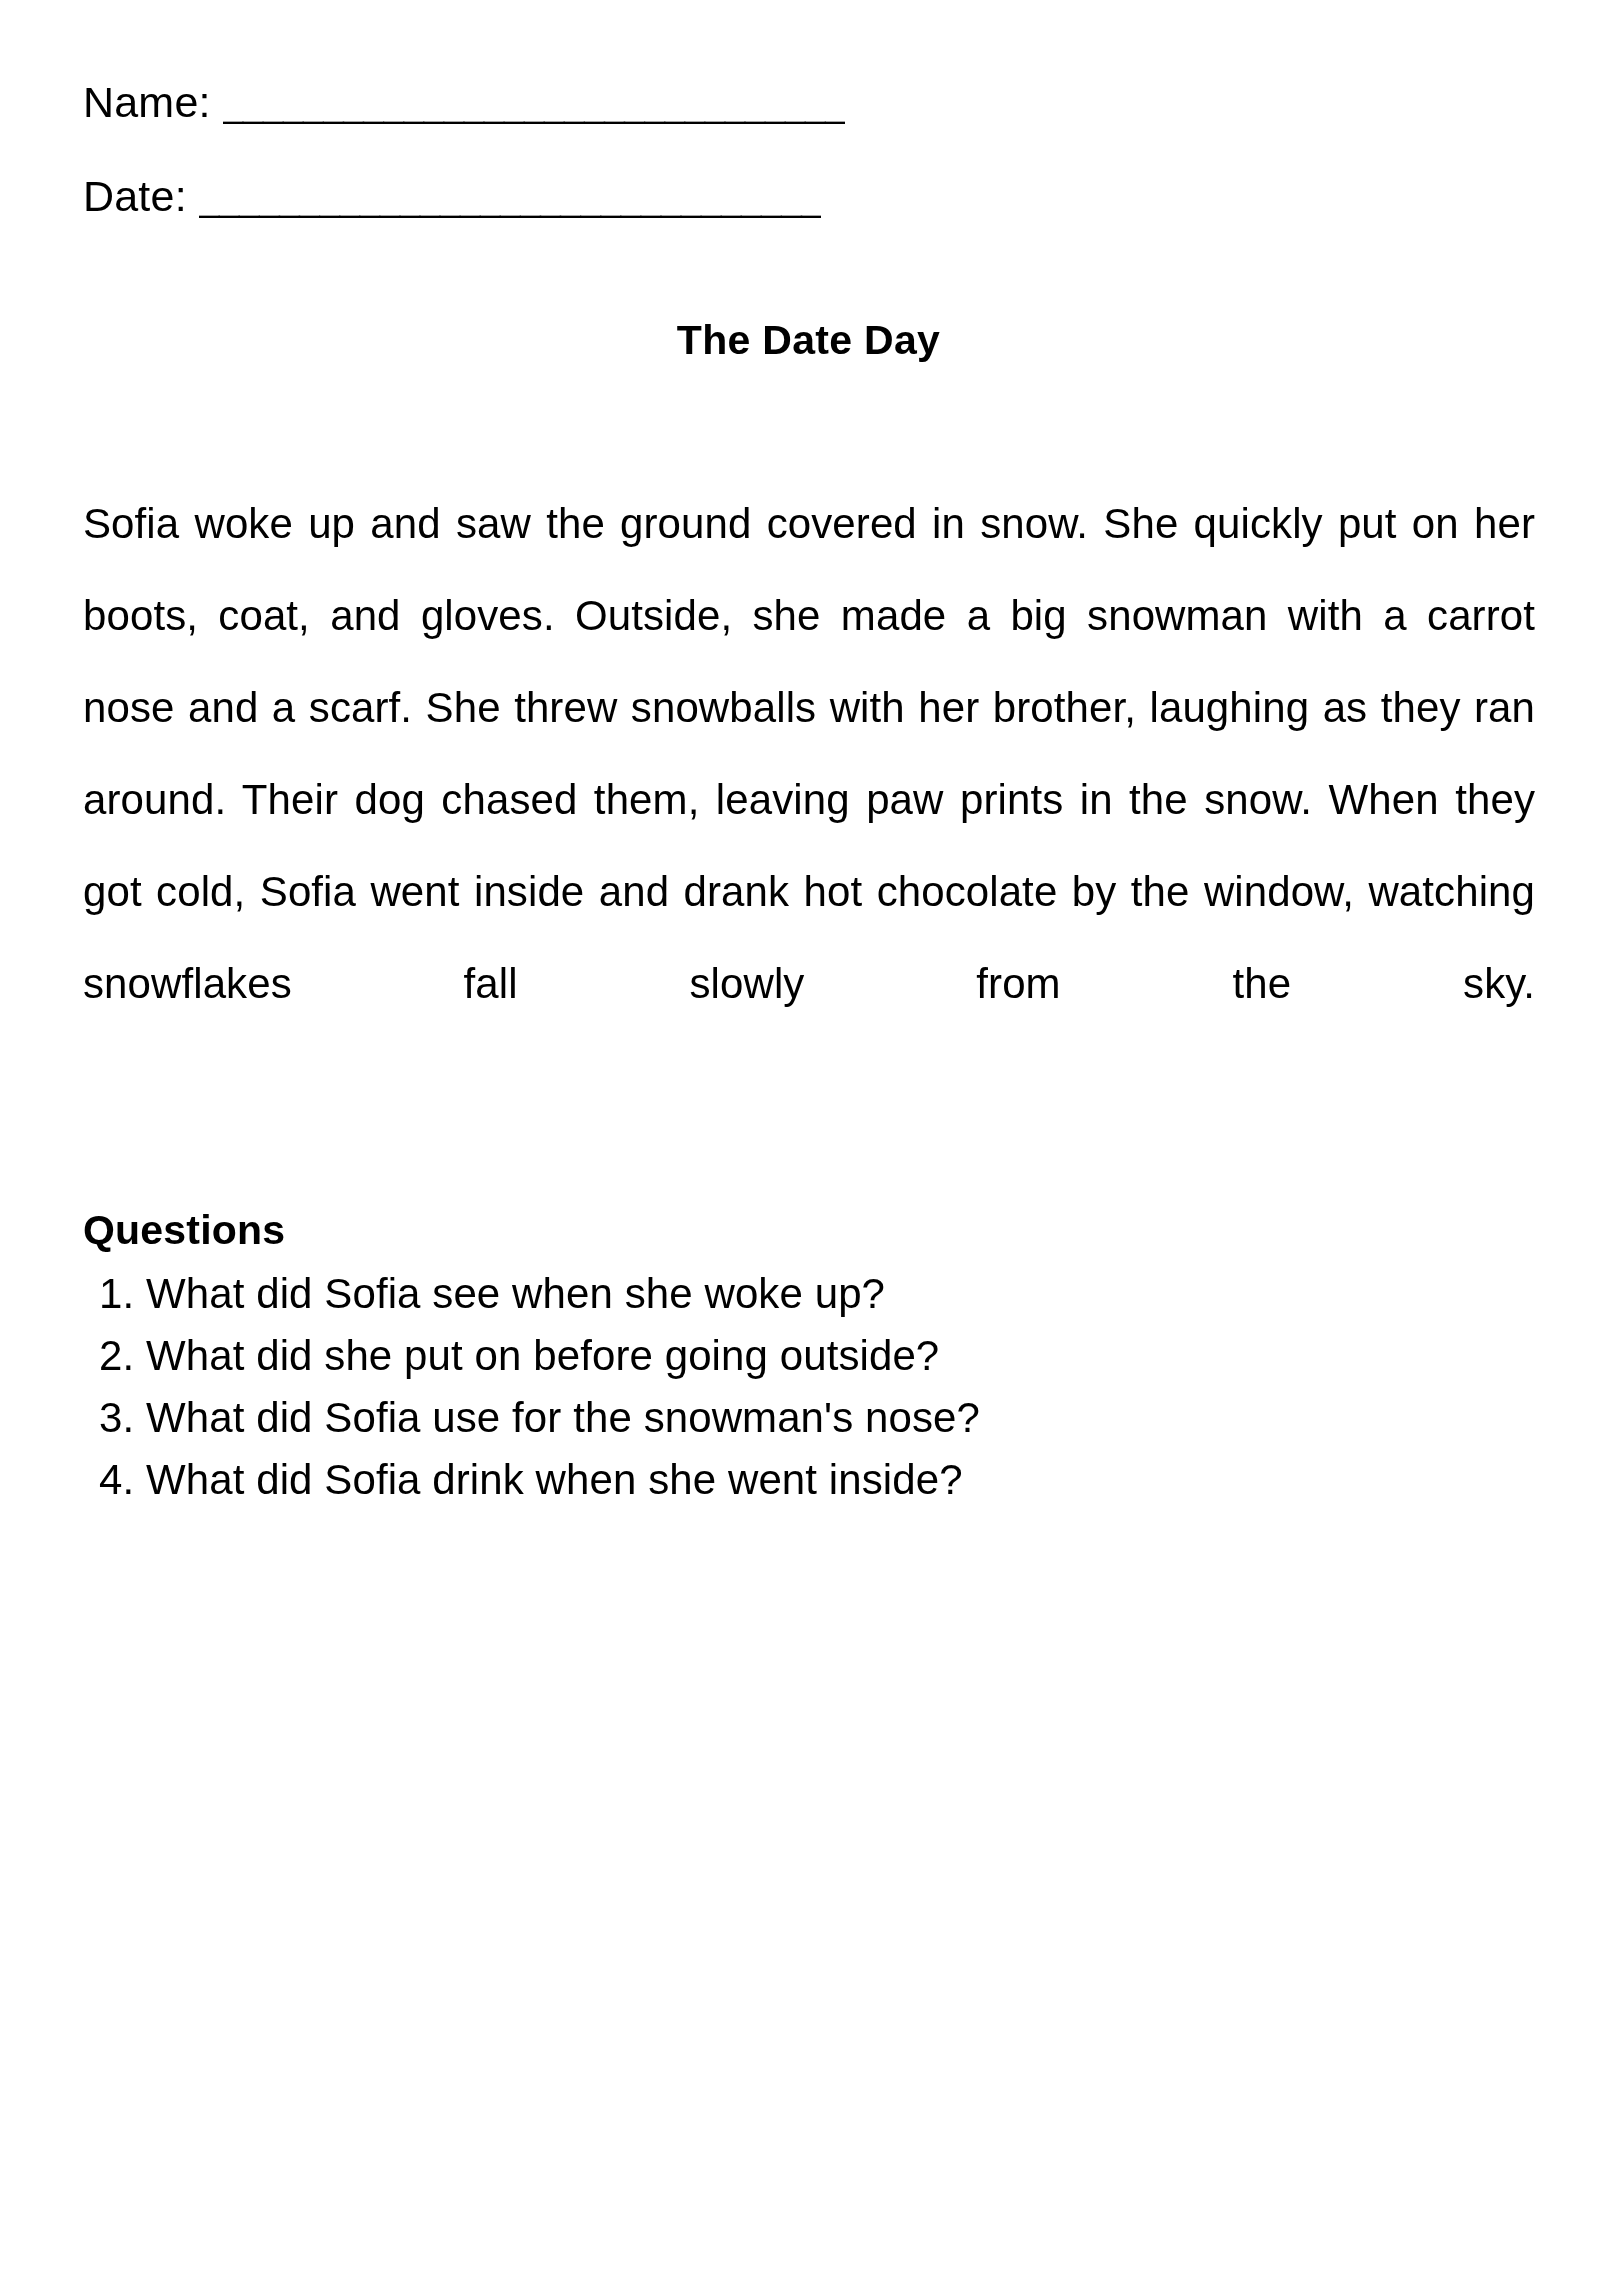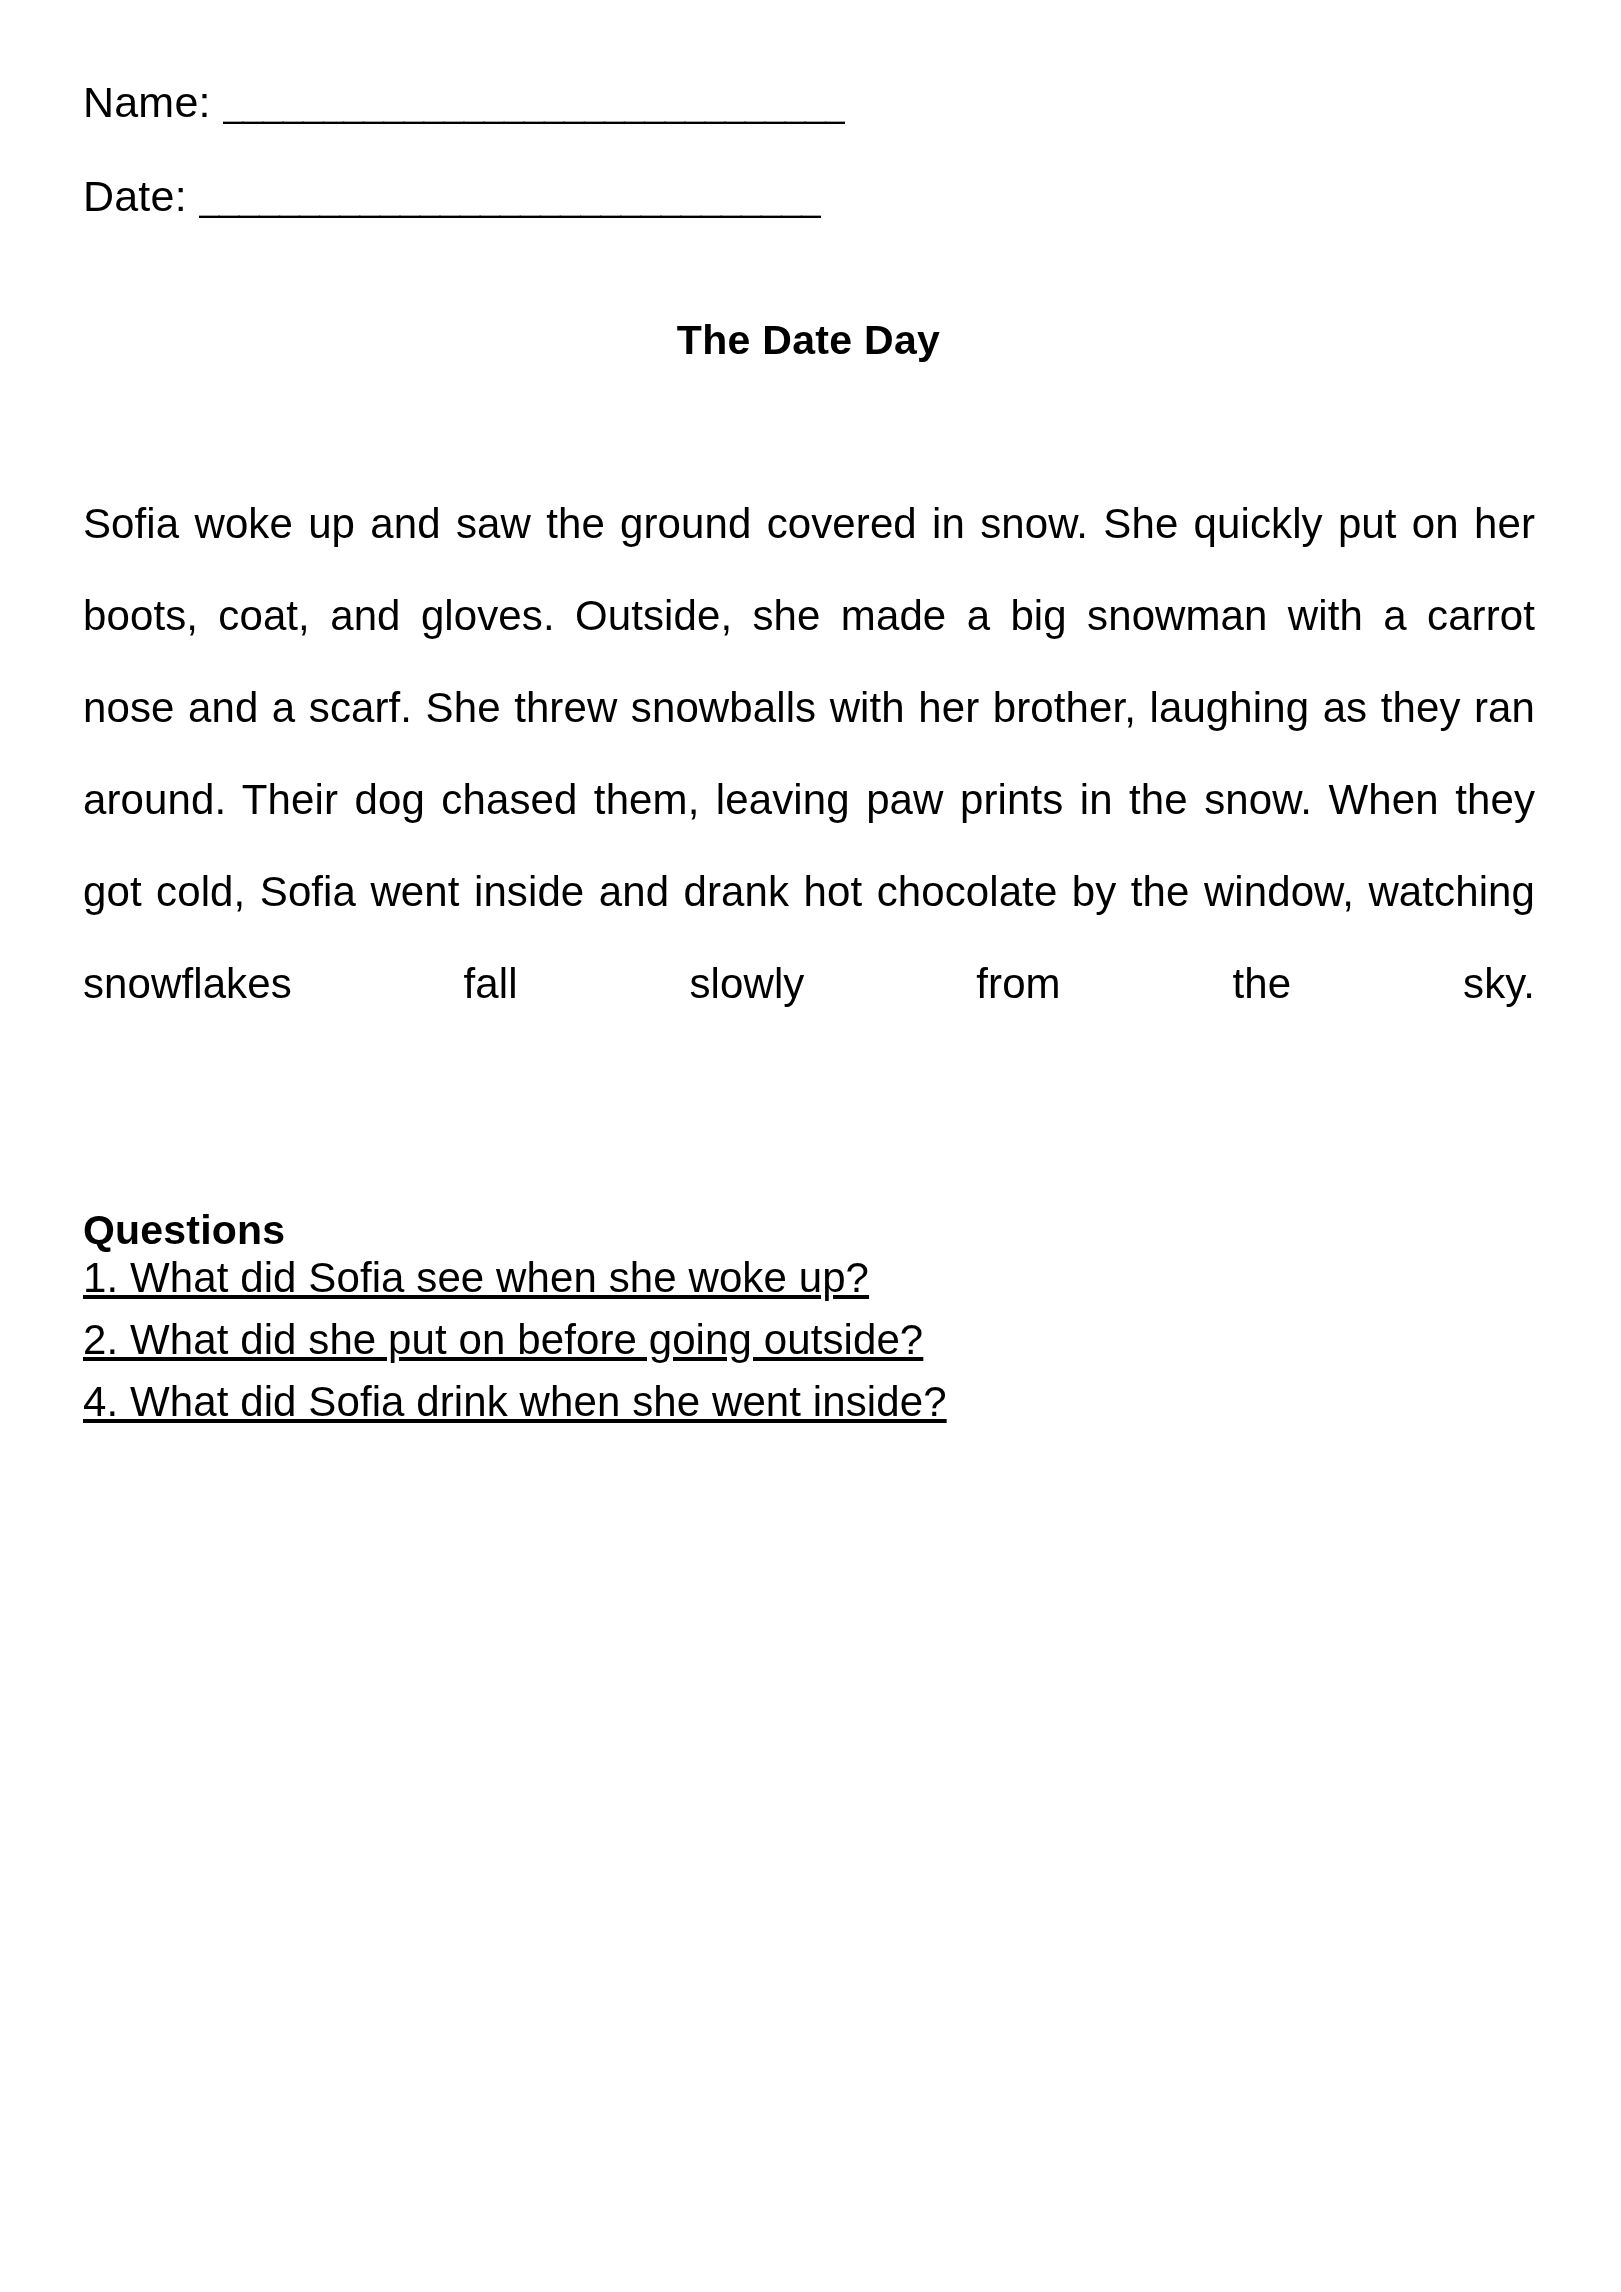--- a/index.html
+++ b/index.html
@@ -97,23 +97,22 @@
     line-height: 51px;
     letter-spacing: 0.2px;
     margin-top: 41px;
   }
   .questions-list {
     position: absolute;
     left: 83px;
     top: 1247px;
     width: 1452px;
     list-style: none;
-    margin: 0;
+    margin: 16px;
     padding: 0;
-    text-decoration: underline;
   }
   .question-item {
     font-size: 42px;
     line-height: 62px;
     text-align: left;
     white-space: nowrap;
     letter-spacing: 0.1px;
   }
 </style>
 </head>
@@ -134,17 +133,18 @@
 
   <div class="title">The Date Day</div>
 
   <div class="passage">Sofia woke up and saw the ground covered in snow. She quickly put on her boots, coat, and gloves. Outside, she made a big snowman with a carrot nose and a scarf. She threw snowballs with her brother, laughing as they ran around. Their dog chased them, leaving paw prints in the snow. When they got cold, Sofia went inside and drank hot chocolate by the window, watching snowflakes fall slowly from the sky.</div>
 
   <div class="questions-heading">Questions</div>
 
   <ol class="questions-list">
     <li class="question-item">1. What did Sofia see when she woke up?</li>
     <li class="question-item">2. What did she put on before going outside?</li>
+    <li class="question-item">3. What did Sofia use for the snowman's nose?</li>
     <li class="question-item">4. What did Sofia drink when she went inside?</li>
   </ol>
 
 </div>
 
 
 </body></html>

